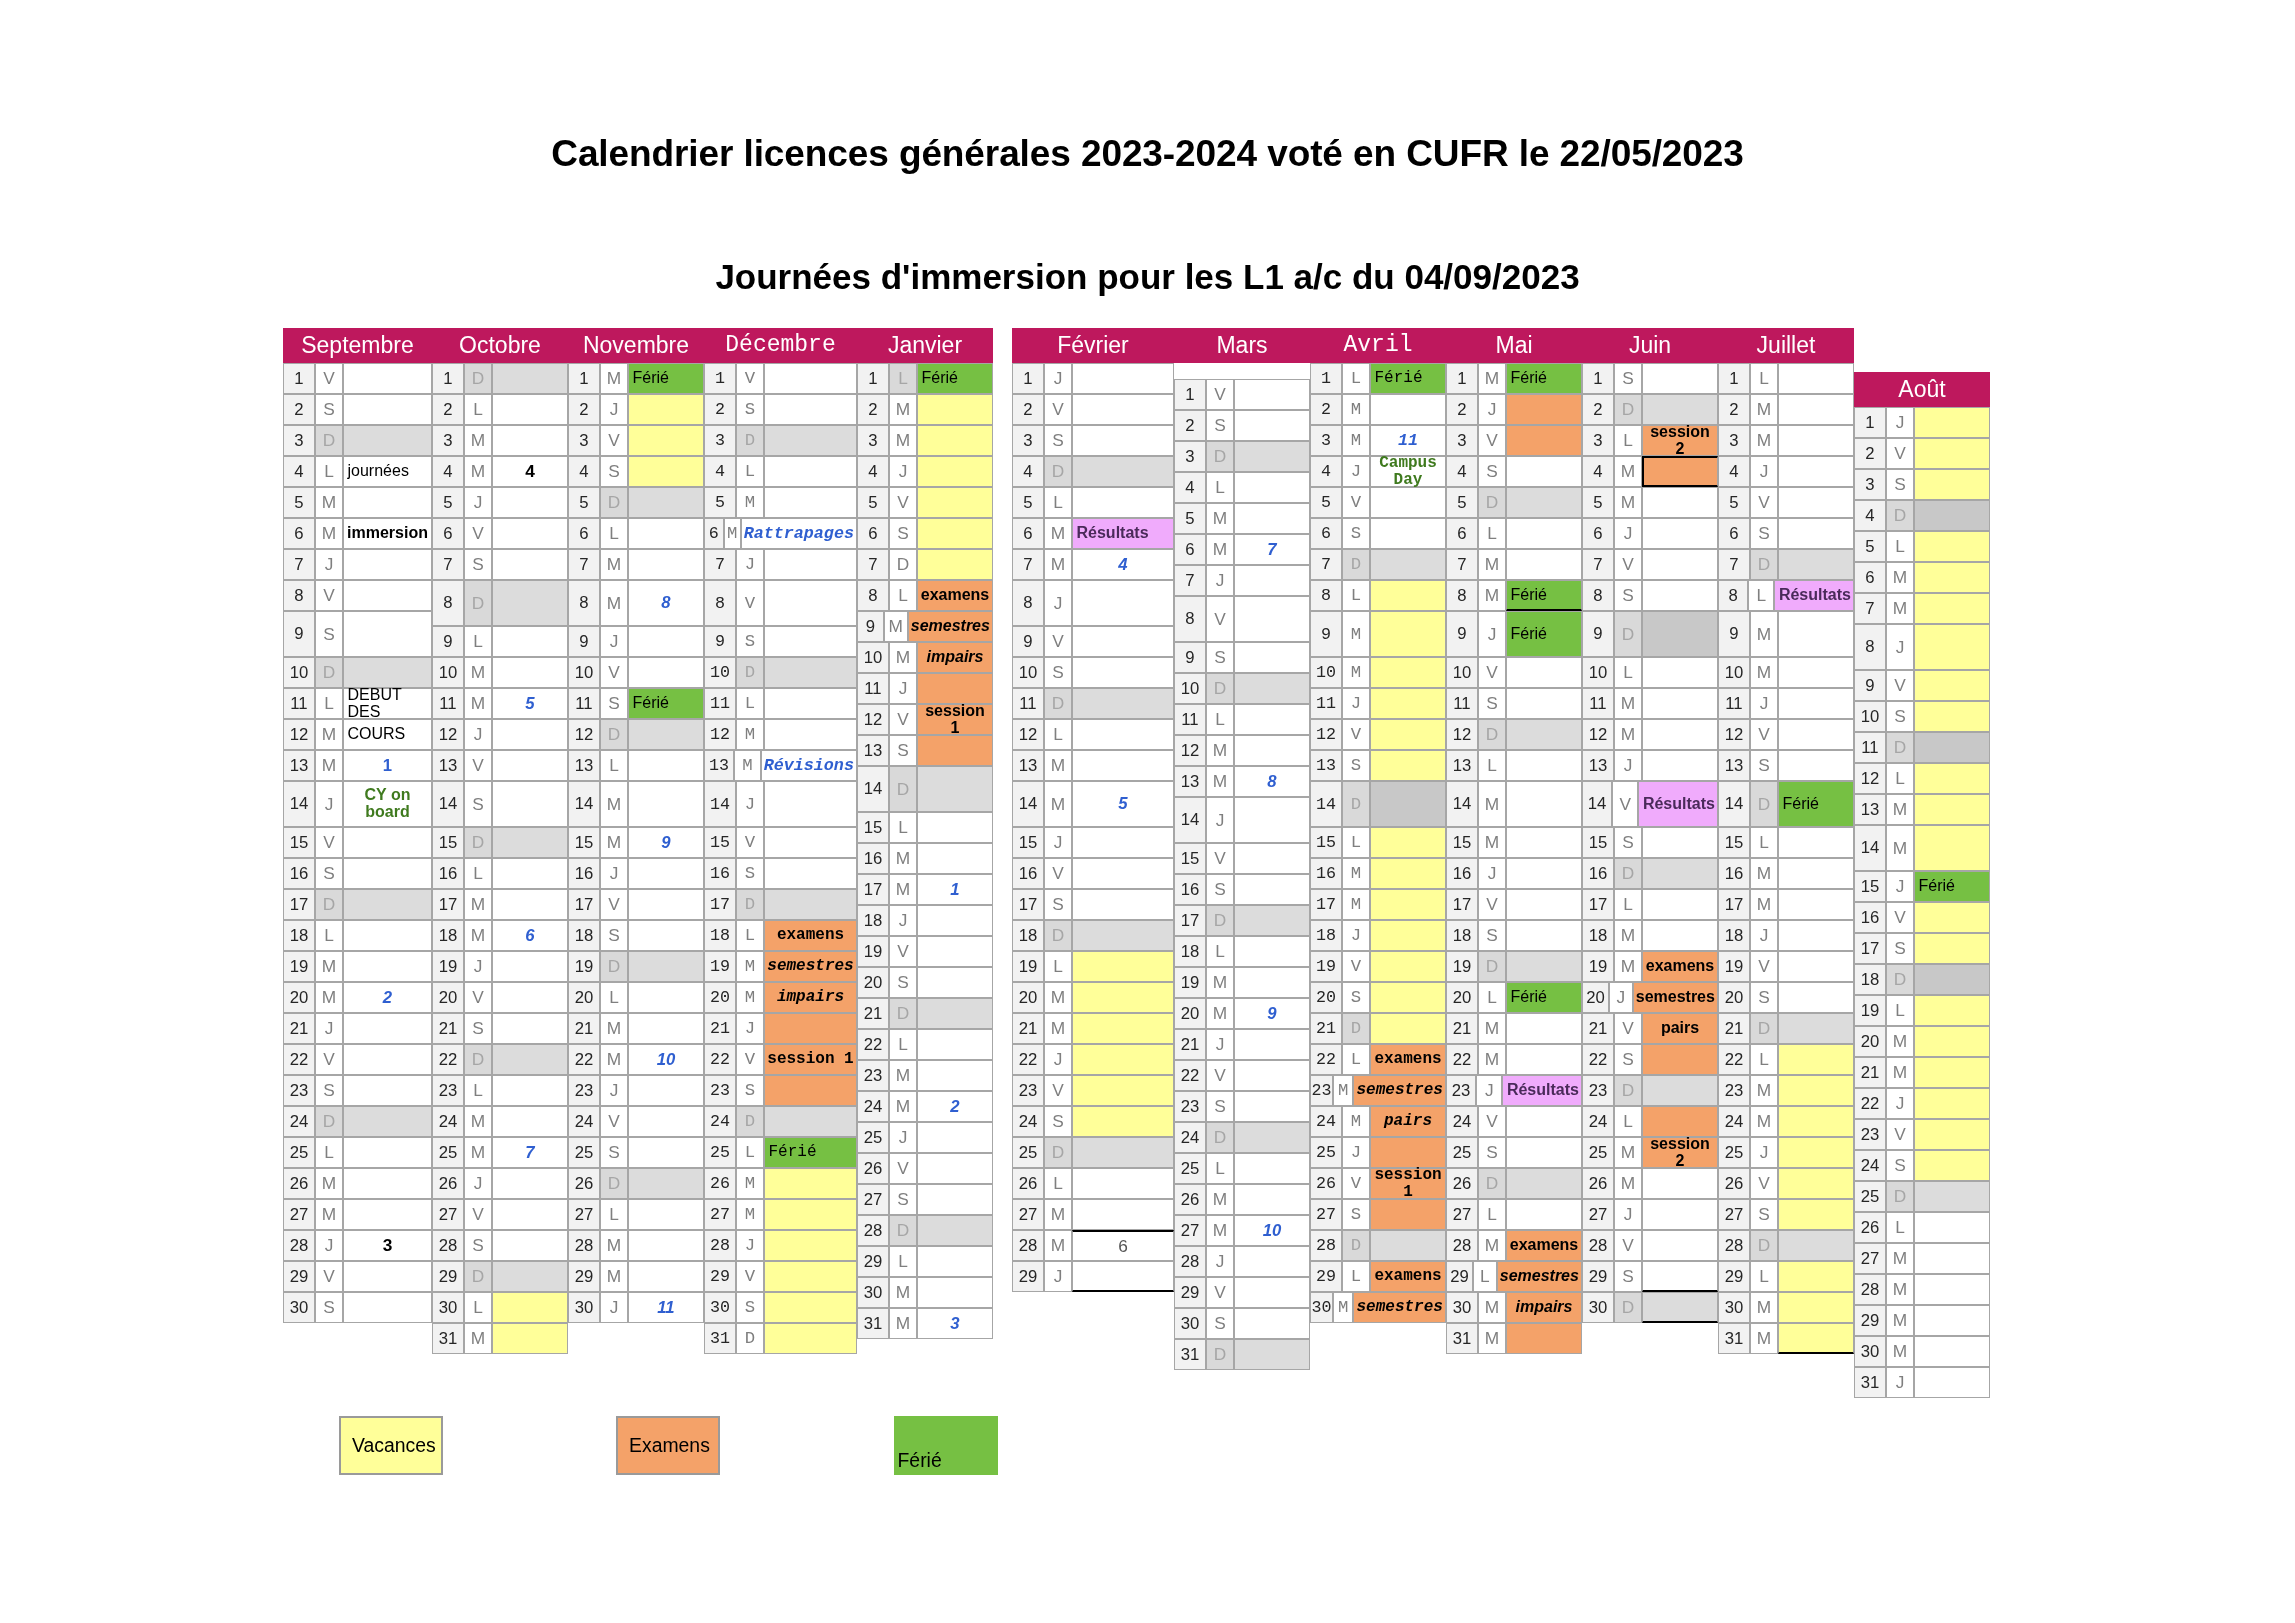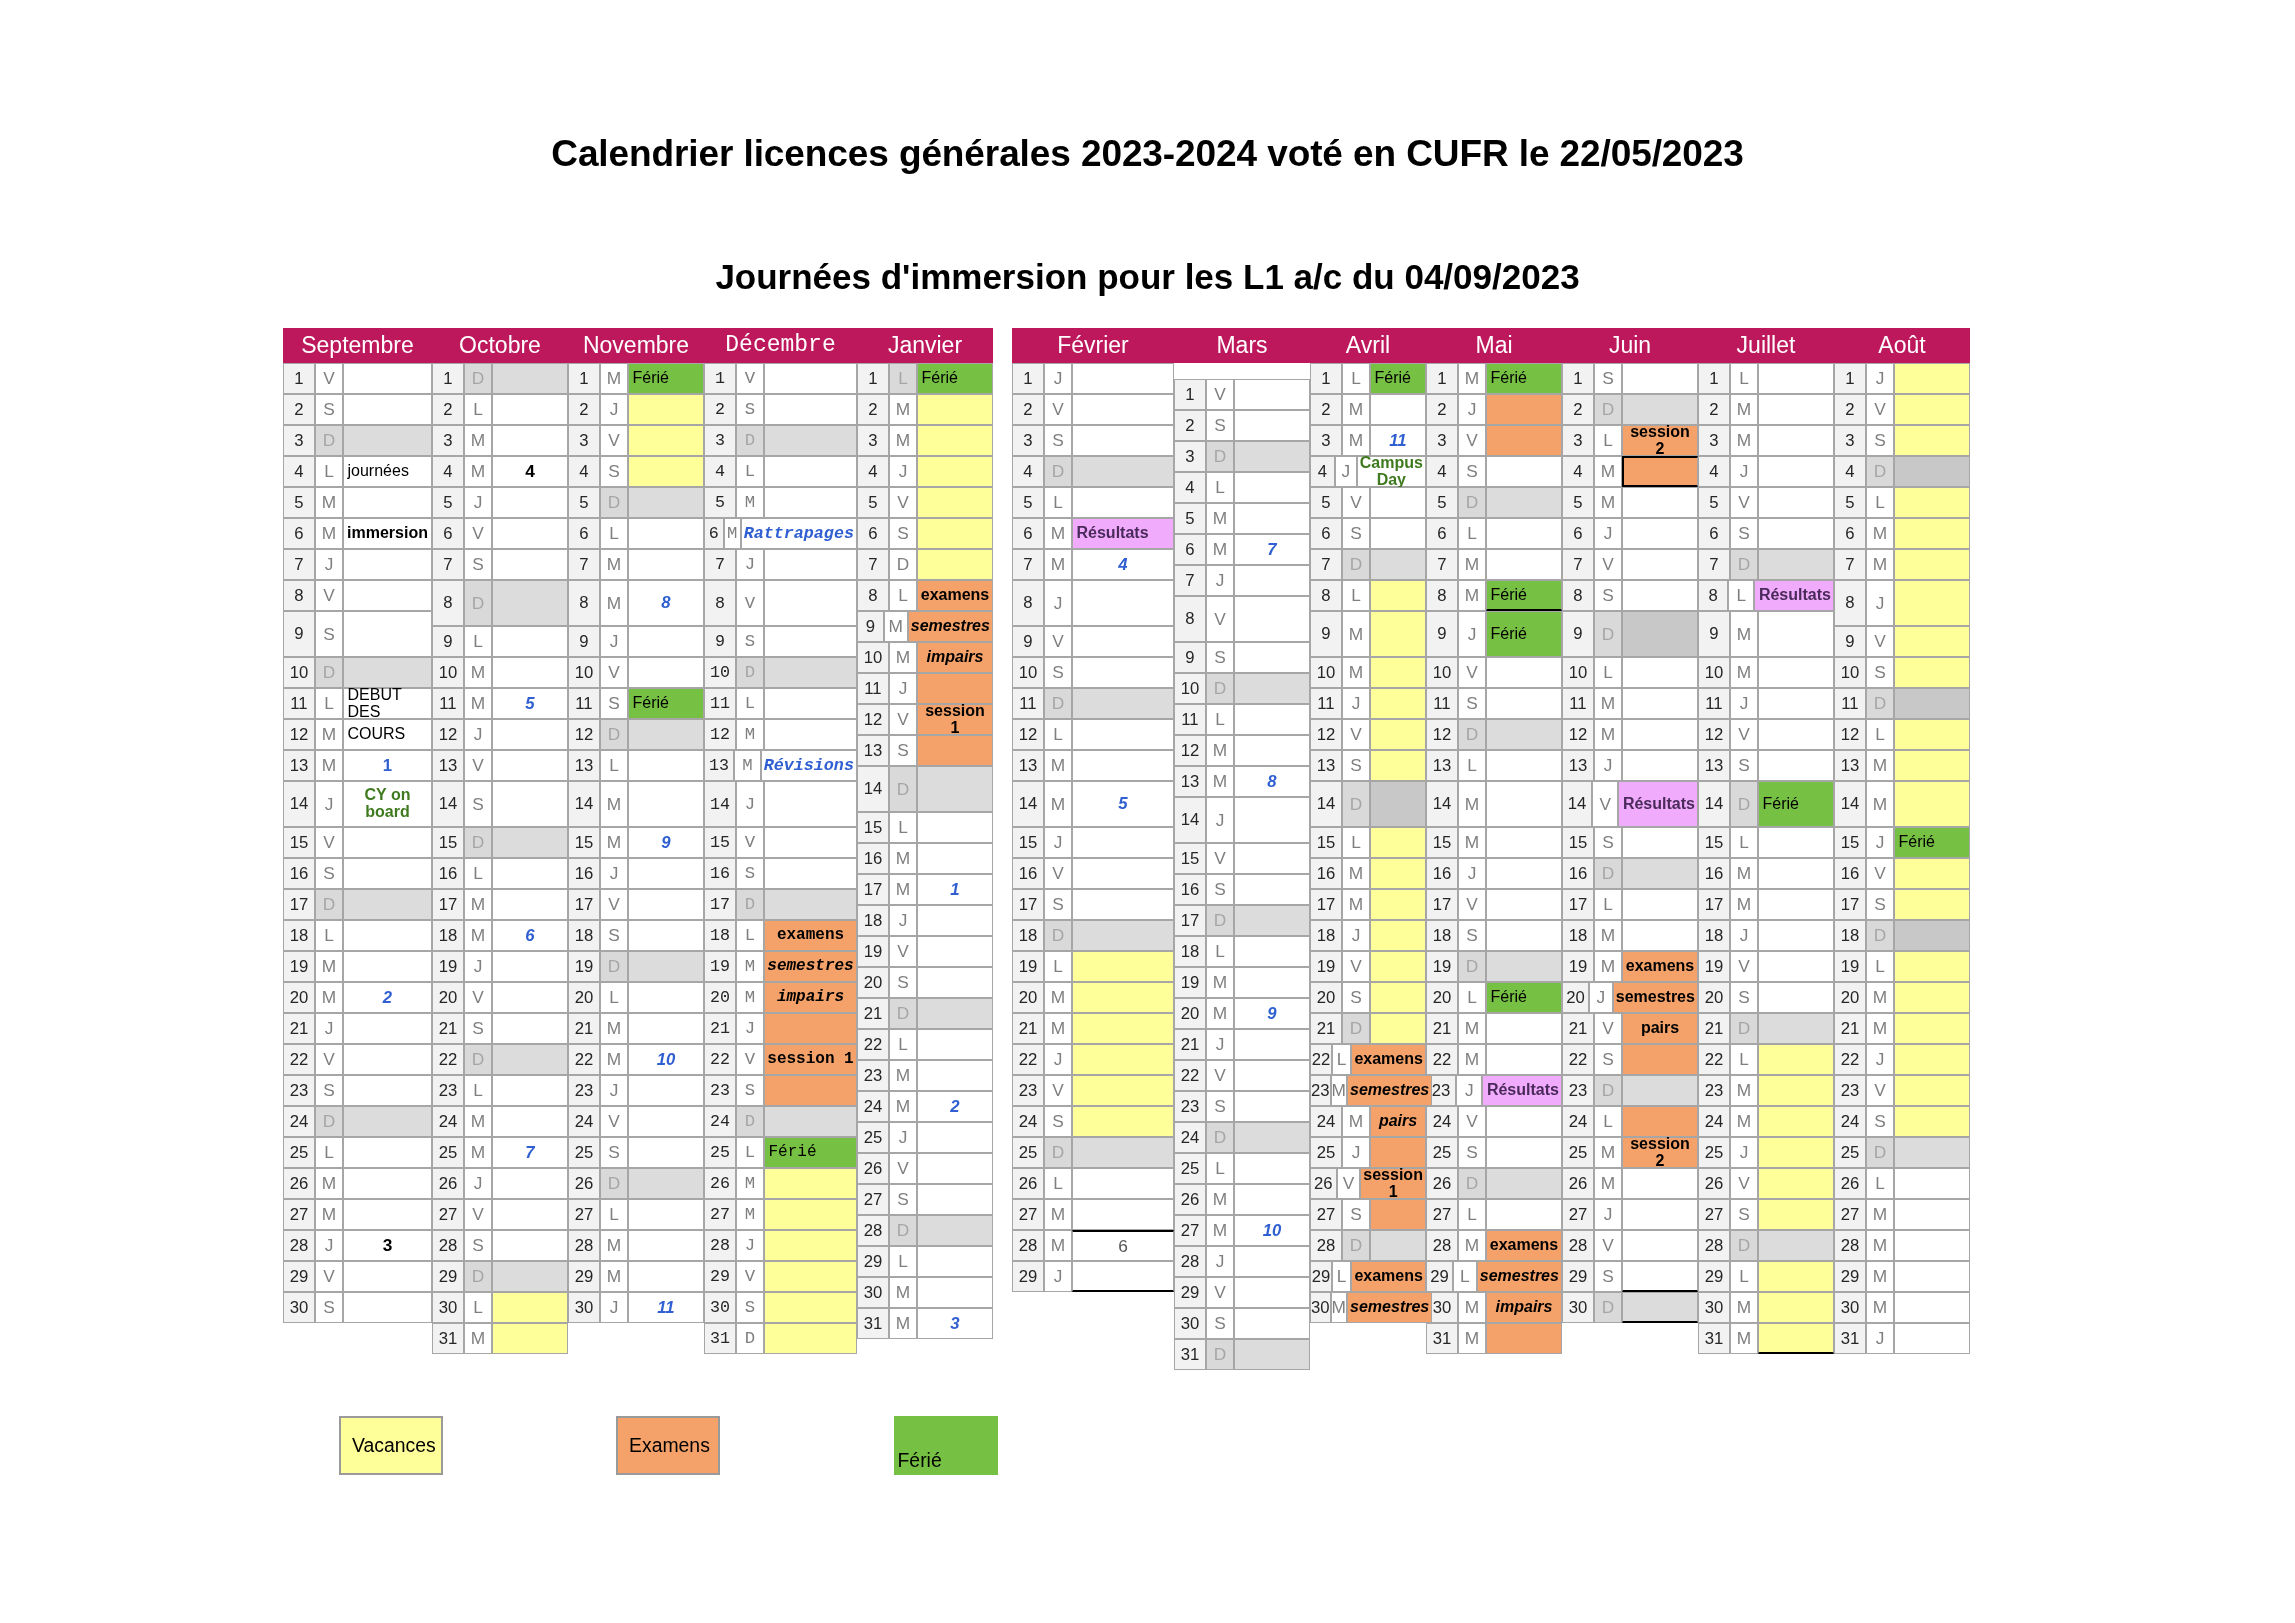--- a/index.html
+++ b/index.html
@@ -1297,21 +1297,21 @@
             <div class="cw">S</div>
             <div class="cn"></div>
           </div>
           <div class="row sun">
             <div class="cd">31</div>
             <div class="cw">D</div>
             <div class="cn"></div>
           </div>
         </div>
       </div>
-      <div class="mcol" style="width: 116px;">
+      <div class="mcol" style="width: 136px; font-family: Liberation Mono, monospace;">
         <div class="mhead">Avril</div>
         <div class="mbody">
           <div class="row f-ferie">
             <div class="cd">1</div>
             <div class="cw">L</div>
             <div class="cn">
               <span class="lbl left">Férié</span>
             </div>
           </div>
           <div class="row">
@@ -1987,21 +1987,21 @@
             <div class="cw">M</div>
             <div class="cn"></div>
           </div>
           <div class="row f-vac">
             <div class="cd">31</div>
             <div class="cw">M</div>
             <div class="cn bb"></div>
           </div>
         </div>
       </div>
-      <div class="mcol" style="width: 136px;">
+      <div class="mcol" style="width: 136px; margin-top: 44px;">
         <div class="mhead">Août</div>
         <div class="mbody">
           <div class="row f-vac">
             <div class="cd">1</div>
             <div class="cw">J</div>
             <div class="cn"></div>
           </div>
           <div class="row f-vac">
             <div class="cd">2</div>
             <div class="cw">V</div>

